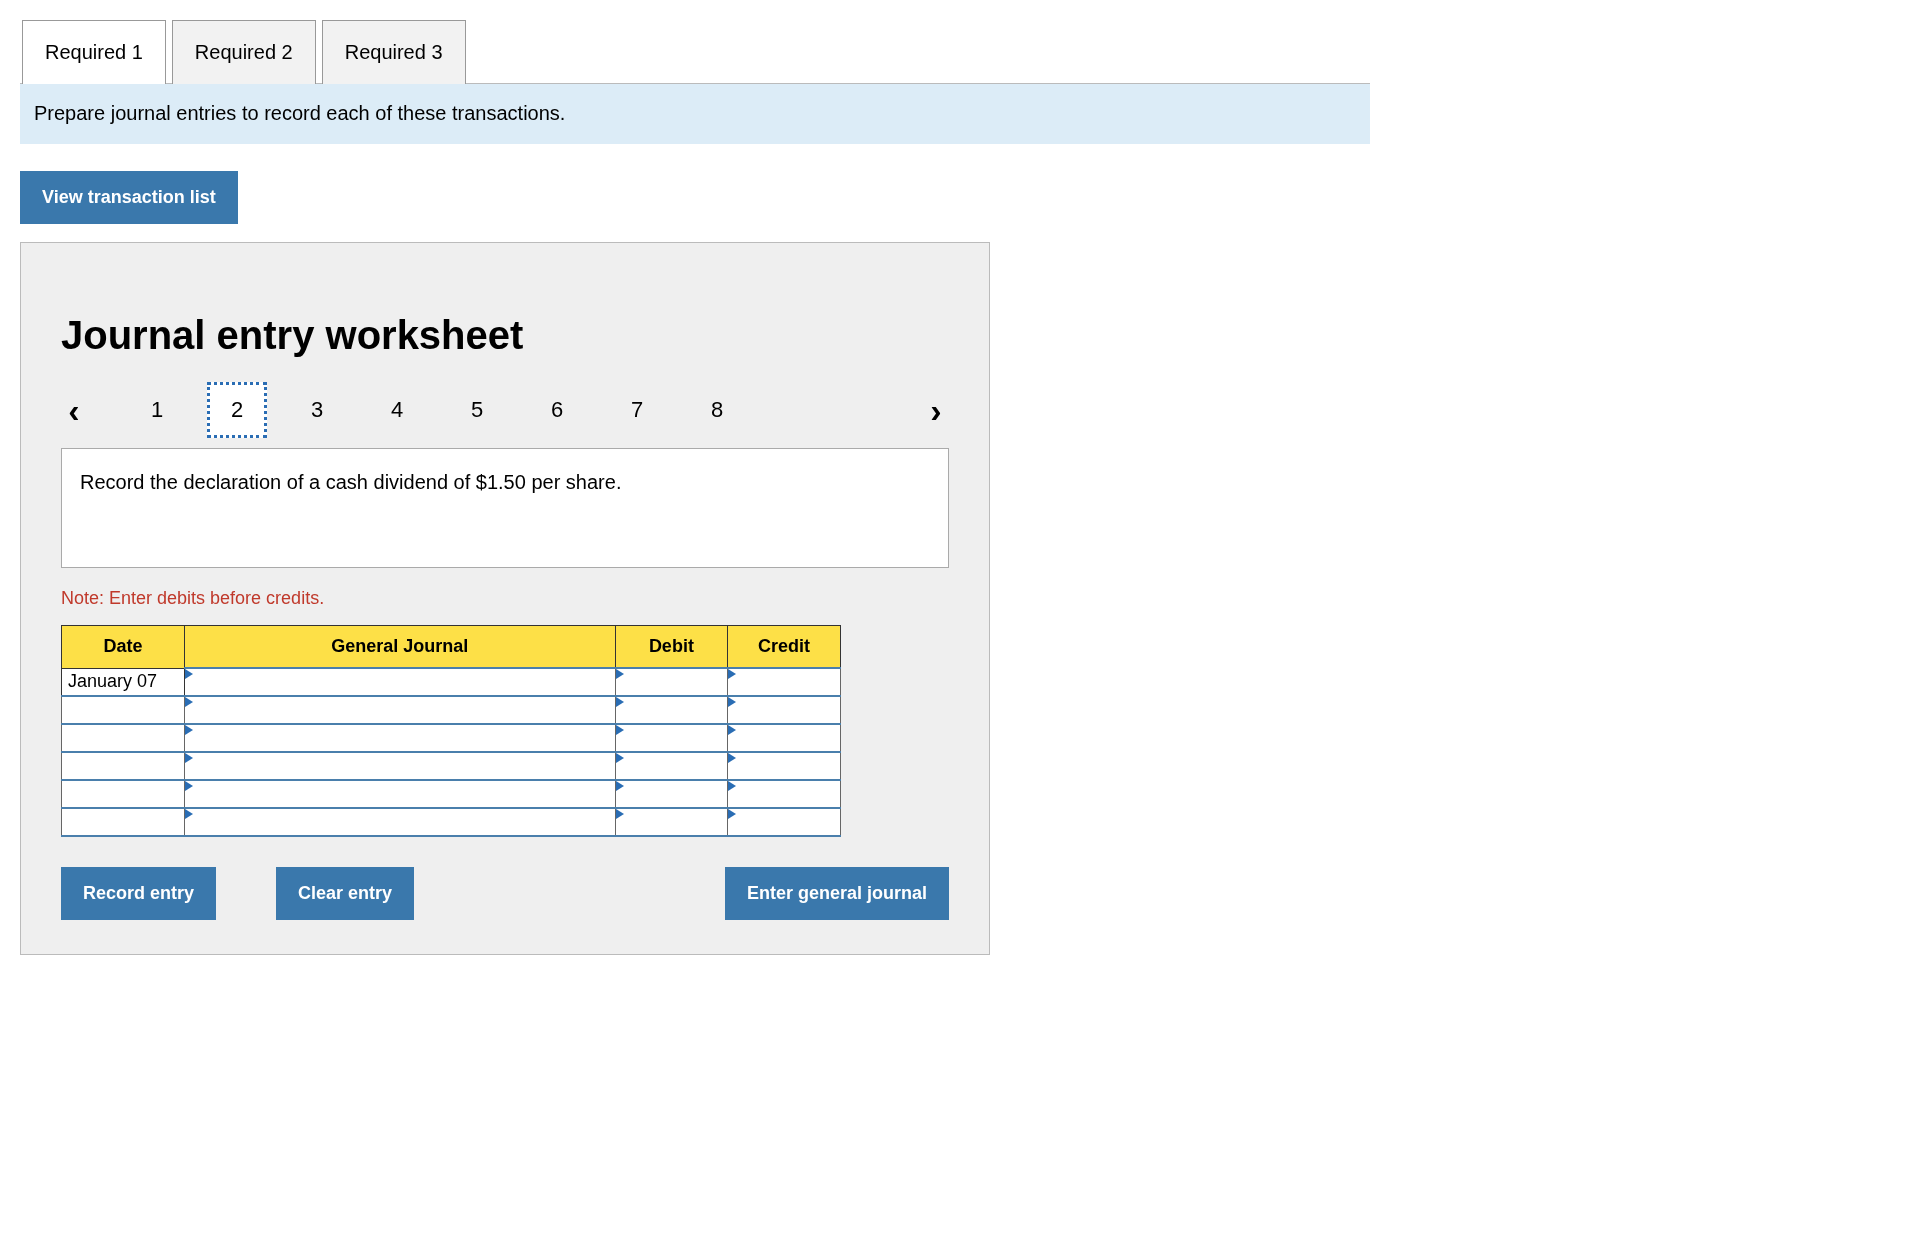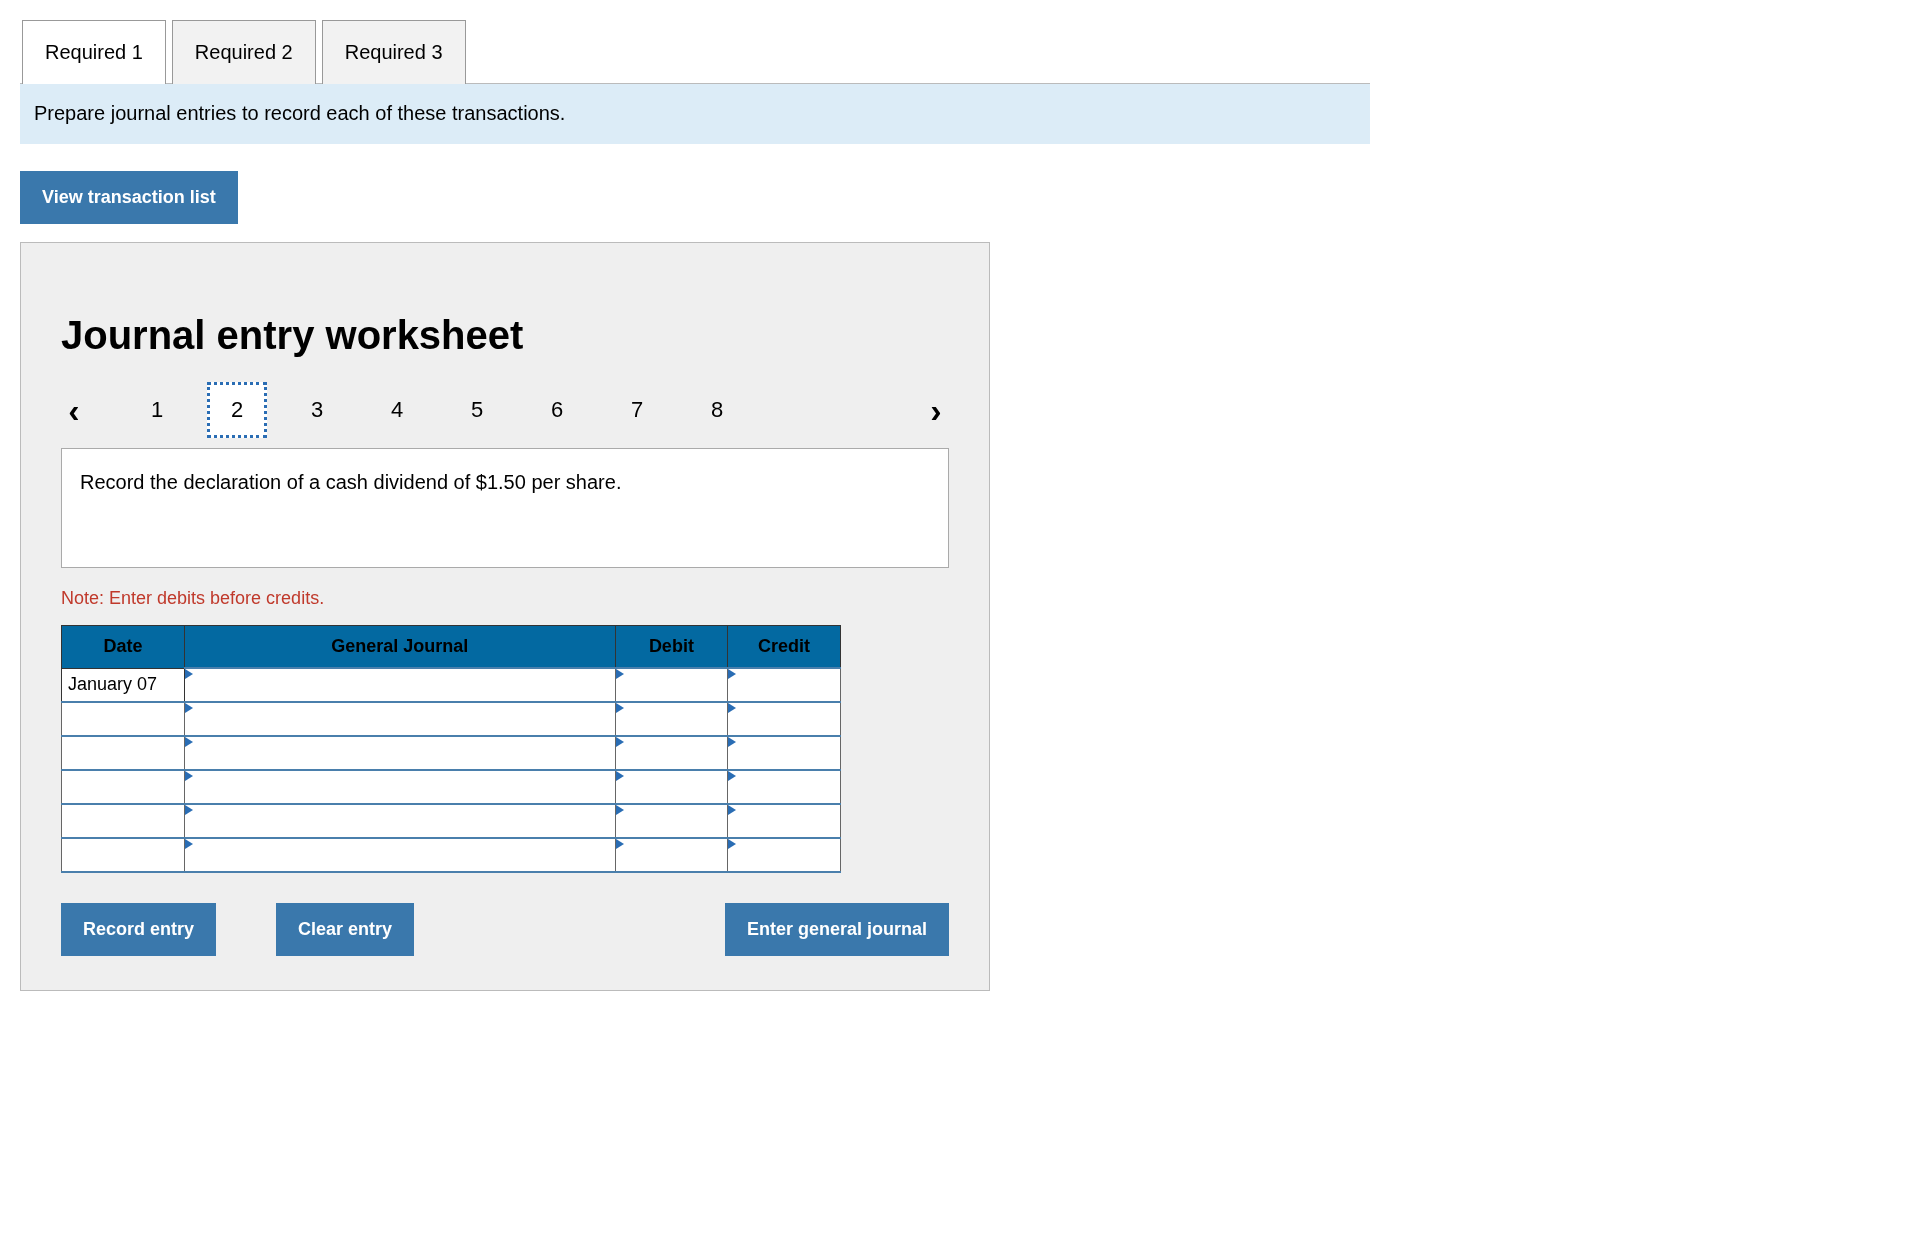--- a/index.html
+++ b/index.html
@@ -114,34 +114,34 @@
       color: #c0392b;
       font-size: 18px;
       margin-bottom: 16px;
     }
     table.journal {
       border-collapse: collapse;
       width: 780px;
       margin-bottom: 30px;
     }
     table.journal th {
-      background: #0369a1;
+      background: #fde047;
       font-weight: bold;
       font-size: 18px;
       text-align: center;
       border: 1px solid #333;
       padding: 10px 4px;
     }
     table.journal td {
       background: #fff;
       border-top: 2px solid #4a7fac;
       border-bottom: 2px solid #4a7fac;
       border-left: 1px solid #666;
       border-right: 1px solid #666;
-      height: 34px;
+      height: 28px;
       font-size: 18px;
       padding: 2px 6px;
       position: relative;
     }
     table.journal tbody tr:first-child td:first-child {
       background: #fff;
       border: 1px solid #333;
     }
     .col-date { width: 120px; }
     .col-gj { width: 420px; }

